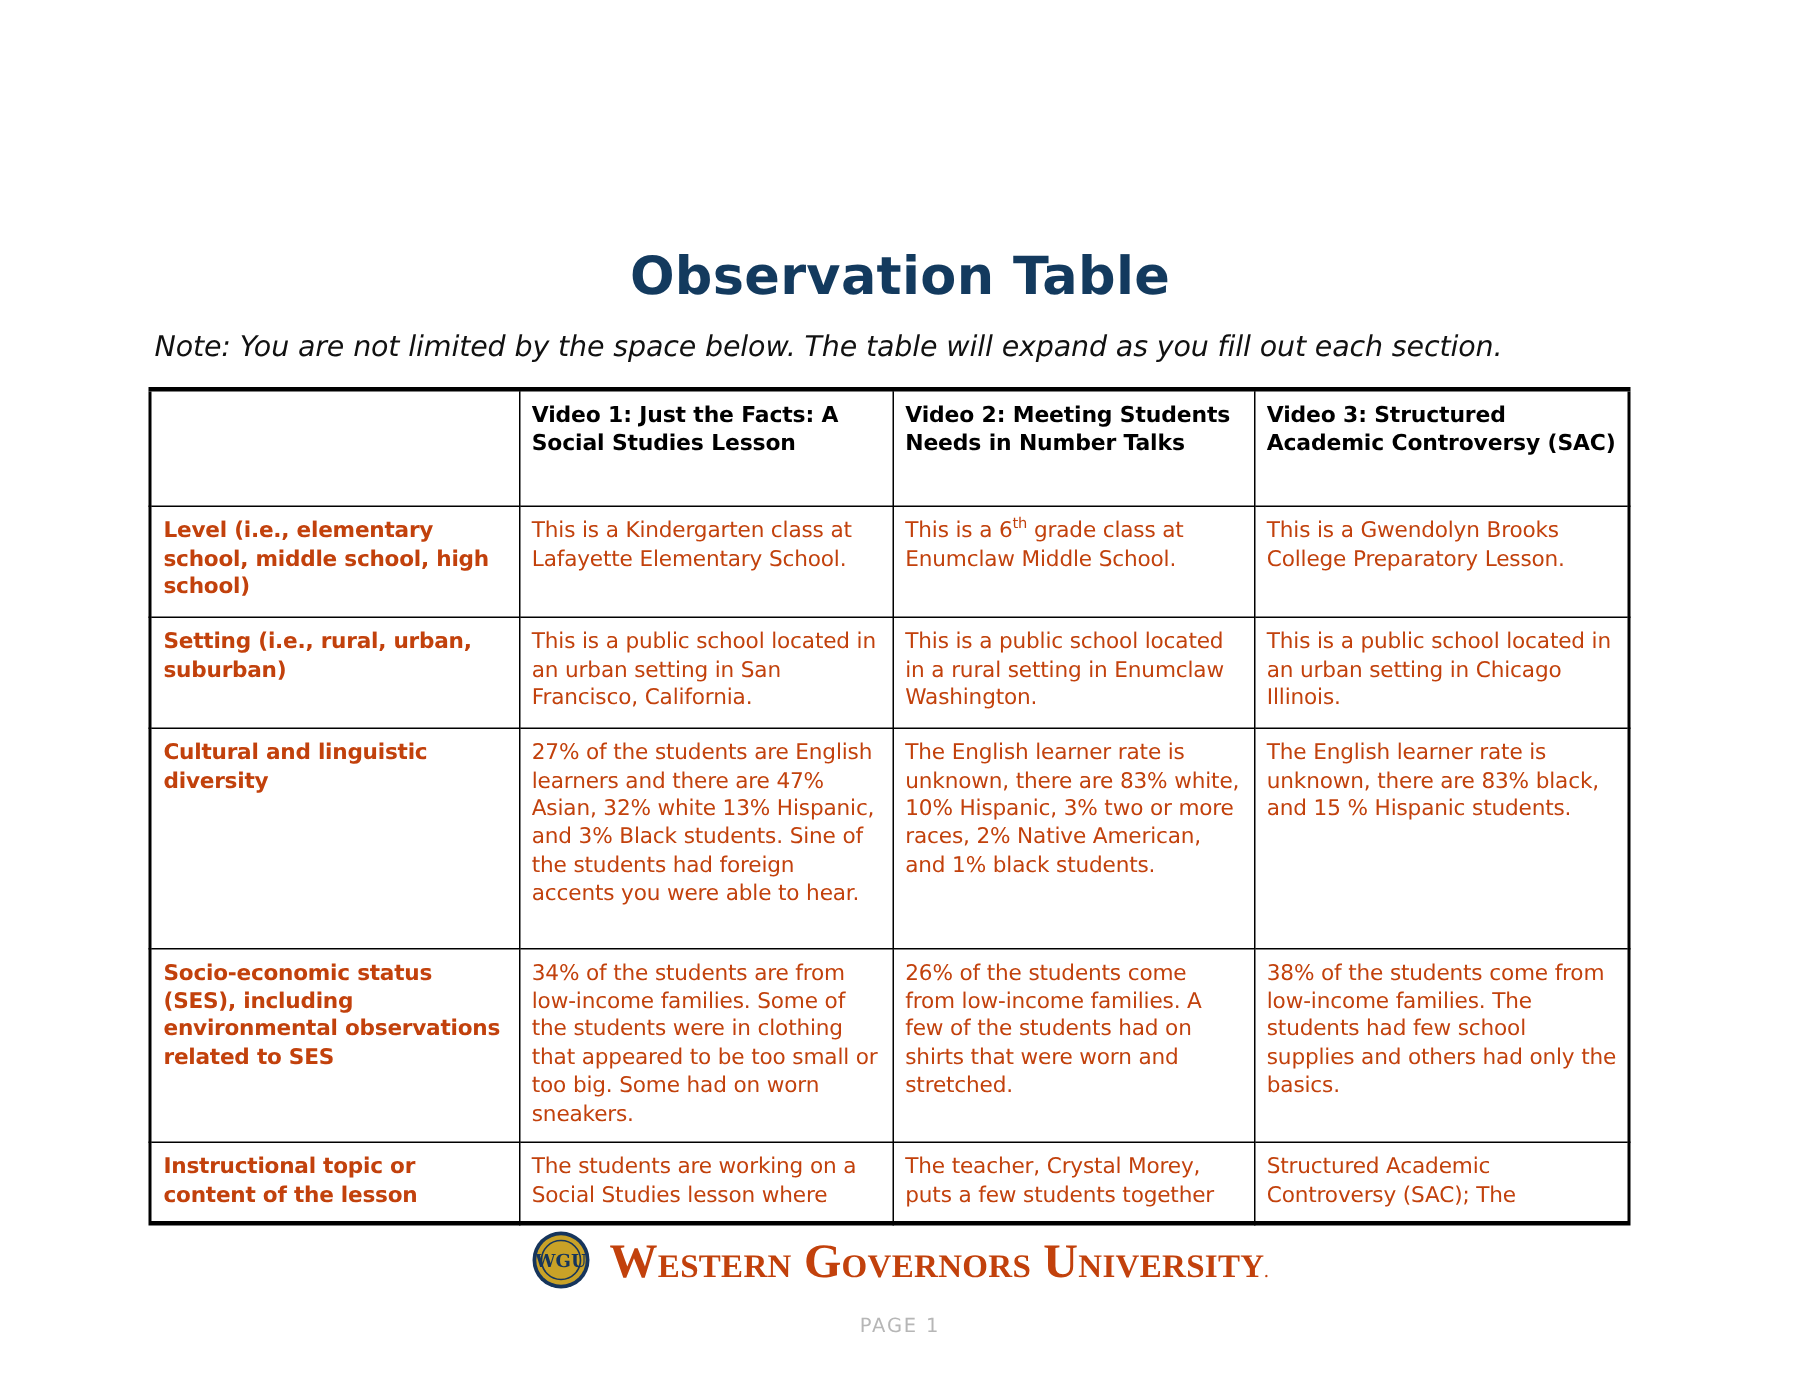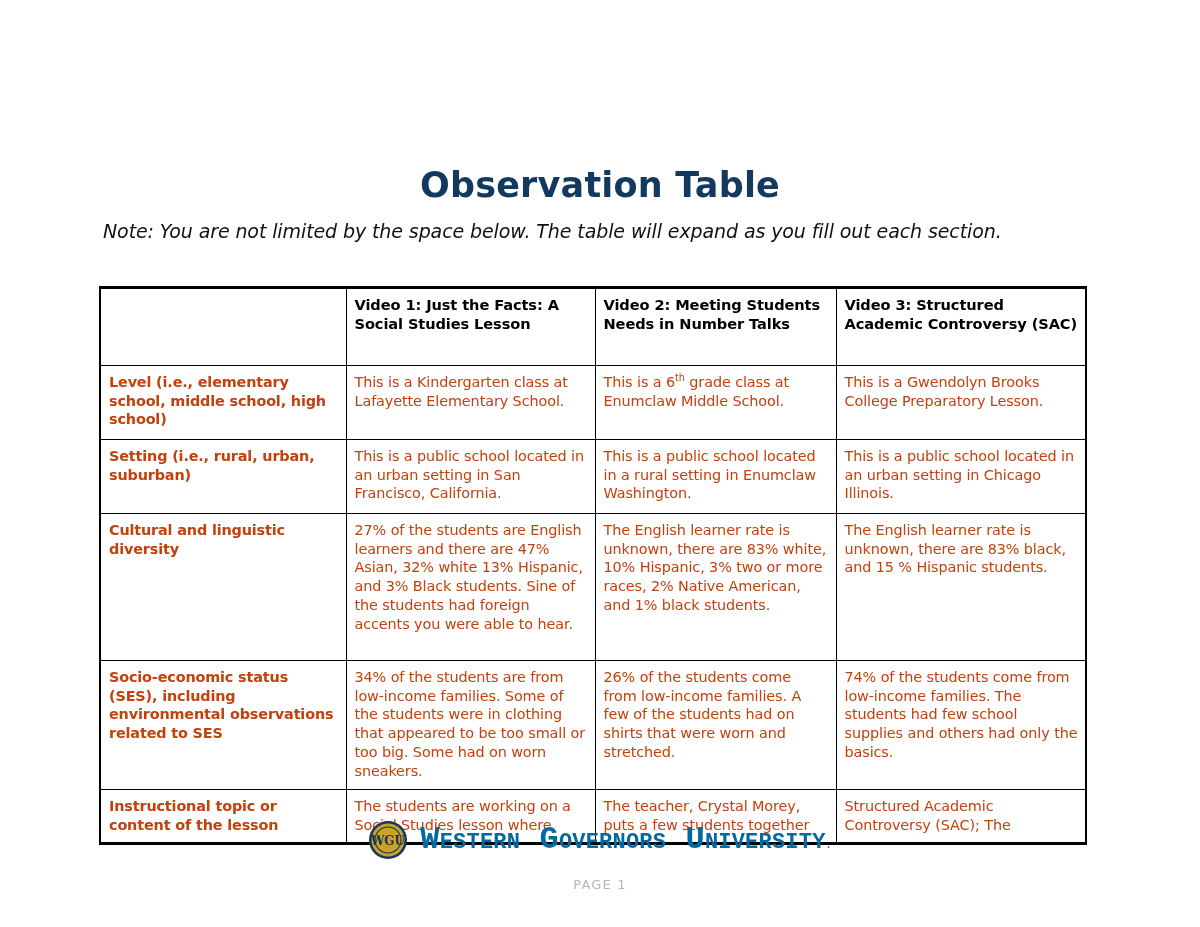--- a/index.html
+++ b/index.html
@@ -60,21 +60,20 @@
     letter-spacing: -0.1px;
     white-space: nowrap;
   }
 
   
   .obs-table-wrap {
     position: absolute;
     left: 99px;
     top: 258px;
     width: 986px;
-    margin-top: 28px;
   }
   table.obs-table {
     width: 986px;
     border-collapse: collapse;
     table-layout: fixed;
     background: #ffffff;
   }
   table.obs-table col.c0 { width: 246px; }
   table.obs-table col.c1 { width: 249px; }
   table.obs-table col.c2 { width: 241px; }
@@ -149,24 +148,24 @@
     justify-content: center;
     gap: 12px;
   }
   .wgu-seal {
     width: 40px;
     height: 40px;
     flex: 0 0 40px;
     position: relative;
   }
   .wgu-wordmark {
-    font-family: Liberation Mono, monospace;
+    font-family: Liberation Serif, serif;
     font-weight: bold;
     font-size: 32px;
-    color: #0369a1;
+    color: #c2410c;
     letter-spacing: 0.2px;
     font-variant: small-caps;
     line-height: 1;
     white-space: nowrap;
   }
   .wgu-wordmark .tm {
     font-size: 10px;
     vertical-align: baseline;
     font-variant: normal;
   }
@@ -228,21 +227,21 @@
           <td class="row-label">Cultural and linguistic diversity</td>
           <td class="body-cell">27% of the students are English learners and there are 47% Asian, 32% white 13% Hispanic, and 3% Black students. Sine of the students had foreign accents you were able to hear.</td>
           <td class="body-cell">The English learner rate is unknown, there are 83% white, 10% Hispanic, 3% two or more races, 2% Native American, and 1% black students.</td>
           <td class="body-cell">The English learner rate is unknown, there are 83% black, and 15 % Hispanic students.</td>
         </tr>
 
         <tr class="r-ses">
           <td class="row-label">Socio-economic status (SES), including environmental observations related to SES</td>
           <td class="body-cell">34% of the students are from low-income families. Some of the students were in clothing that appeared to be too small or too big. Some had on worn sneakers.</td>
           <td class="body-cell">26% of the students come from low-income families. A few of the students had on shirts that were worn and stretched.</td>
-          <td class="body-cell">74% of the students come from low-income families. The students had few school supplies and others had only the basics.</td>
+          <td class="body-cell">38% of the students come from low-income families. The students had few school supplies and others had only the basics.</td>
         </tr>
 
         <tr class="r-topic">
           <td class="row-label">Instructional topic or content of the lesson</td>
           <td class="body-cell">The students are working on a Social Studies lesson where</td>
           <td class="body-cell">The teacher, Crystal Morey, puts a few students together</td>
           <td class="body-cell">Structured Academic Controversy (SAC); The</td>
         </tr>
       </tbody>
     </table>

